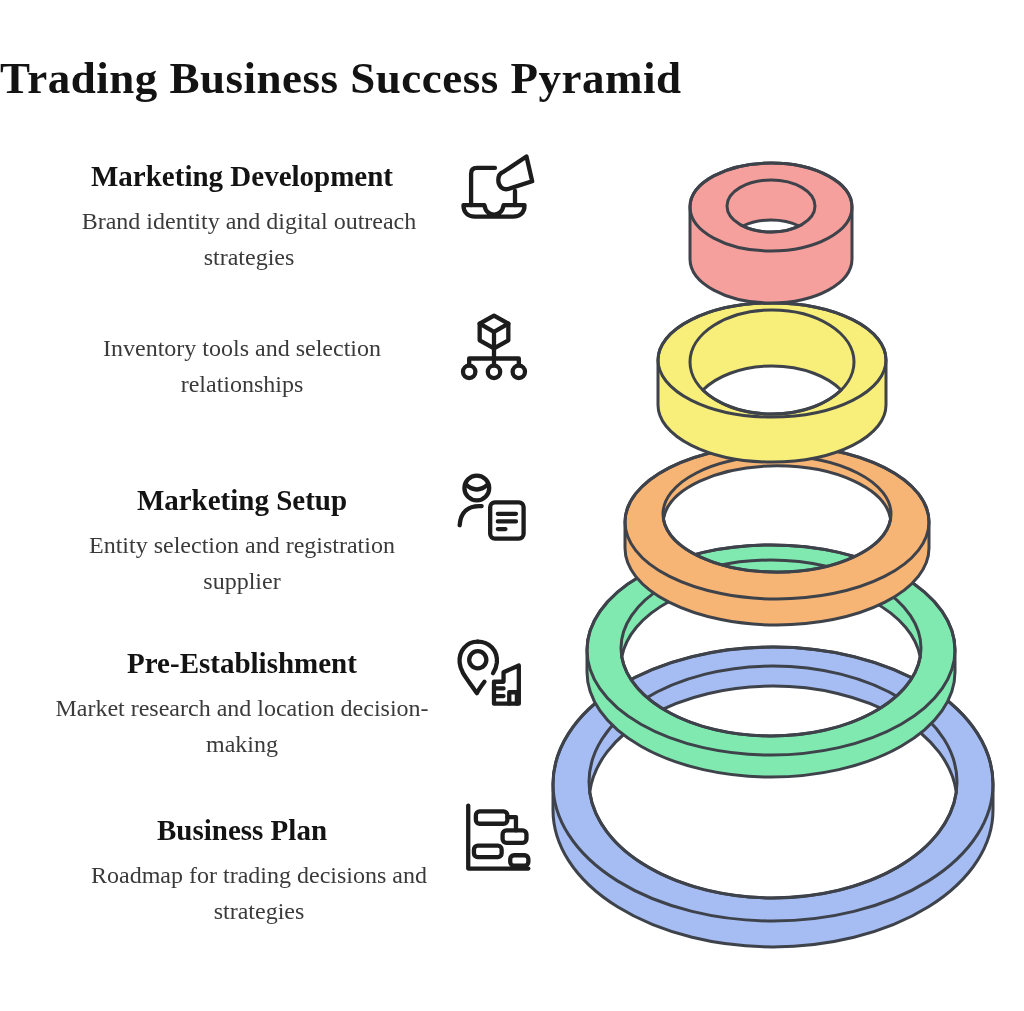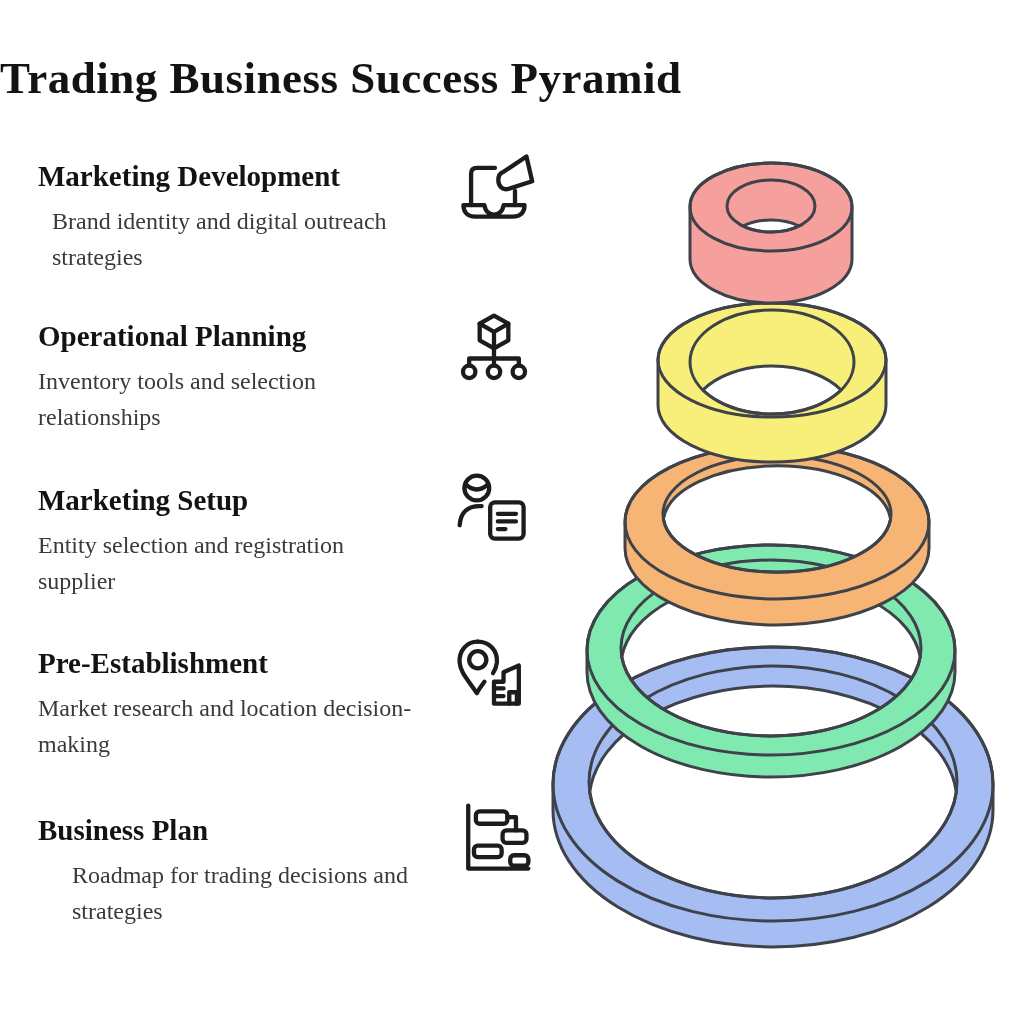--- a/index.html
+++ b/index.html
@@ -4,21 +4,21 @@
 <style>
   html,body{margin:0;padding:0;background:#ffffff;}
   .canvas{
     position:relative;width:1024px;height:1011px;background:#ffffff;overflow:hidden;
     font-family:"Liberation Serif","DejaVu Serif",serif;
   }
   .main-title{
     position:absolute;top:52px;left:0;width:1024px;text-align:left;
     font-size:45px;font-weight:bold;color:#131313;letter-spacing:0.5px;margin:0;
   }
-  .lv{position:absolute;left:38px;width:384px;text-align:left;}
+  .lv{position:absolute;left:50px;width:384px;text-align:center;}
   .lv h2{margin:0;font-size:29px;font-weight:bold;color:#131313;line-height:1.15;}
   .lv p{margin:10px 0 0;margin-left:auto;font-size:24px;line-height:1.5;color:#3a3a3a;}
   .lv1{top:160px}.lv2{top:320px}.lv3{top:484px}.lv4{top:647px}.lv5{top:814px}
   .lv1 p{max-width:370px}.lv2 p{max-width:412px}.lv3 p{max-width:412px}
   .lv4 p{max-width:390px}.lv5 p{max-width:350px}
   .ic{position:absolute;left:452px;width:84px;height:84px;}
   .ic1{top:146px}.ic2{top:306px}.ic3{top:467px}.ic4{top:634px}.ic5{top:797px}
   .pyramid{position:absolute;left:530px;top:140px;width:484px;height:820px;}
 </style>
 </head>
@@ -26,21 +26,20 @@
 
 <div class="canvas">
 
   <h1 class="main-title">Trading Business Success Pyramid</h1>
 
   <div class="lv lv1">
     <h2>Marketing Development</h2>
     <p>Brand identity and digital outreach strategies</p>
   </div>
   <div class="lv lv2">
-    <h2>Operational Planning</h2>
     <p>Inventory tools and selection relationships</p>
   </div>
   <div class="lv lv3">
     <h2>Marketing Setup</h2>
     <p>Entity selection and registration supplier</p>
   </div>
   <div class="lv lv5">
     <h2>Business Plan</h2>
     <p>Roadmap for trading decisions and strategies</p>
   </div>

